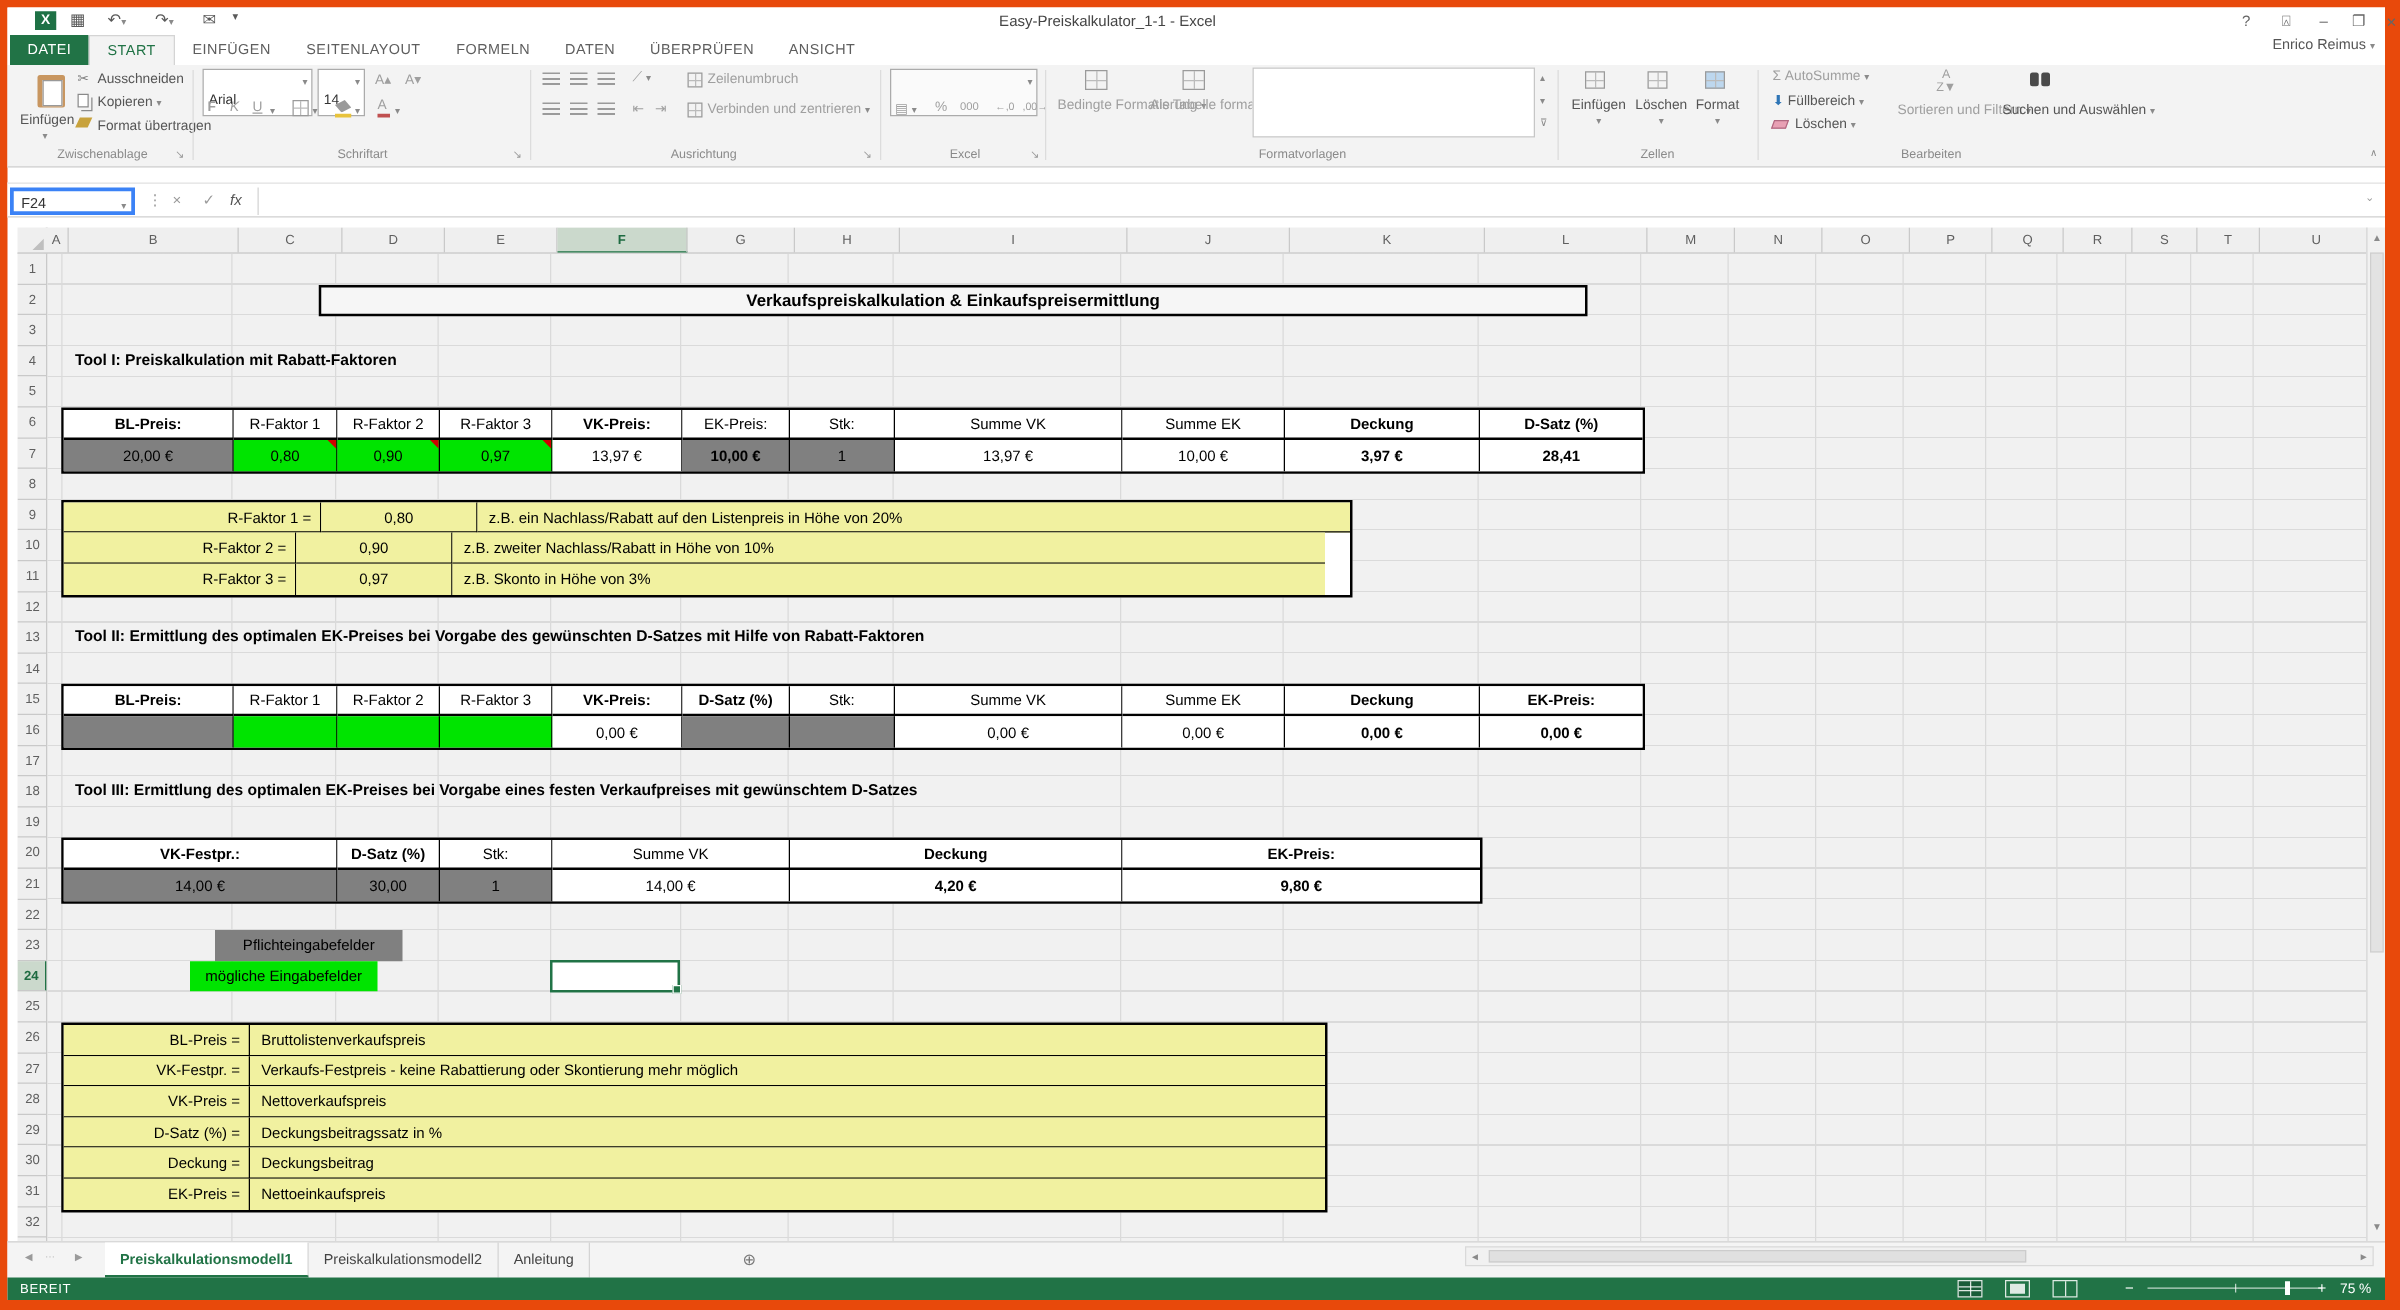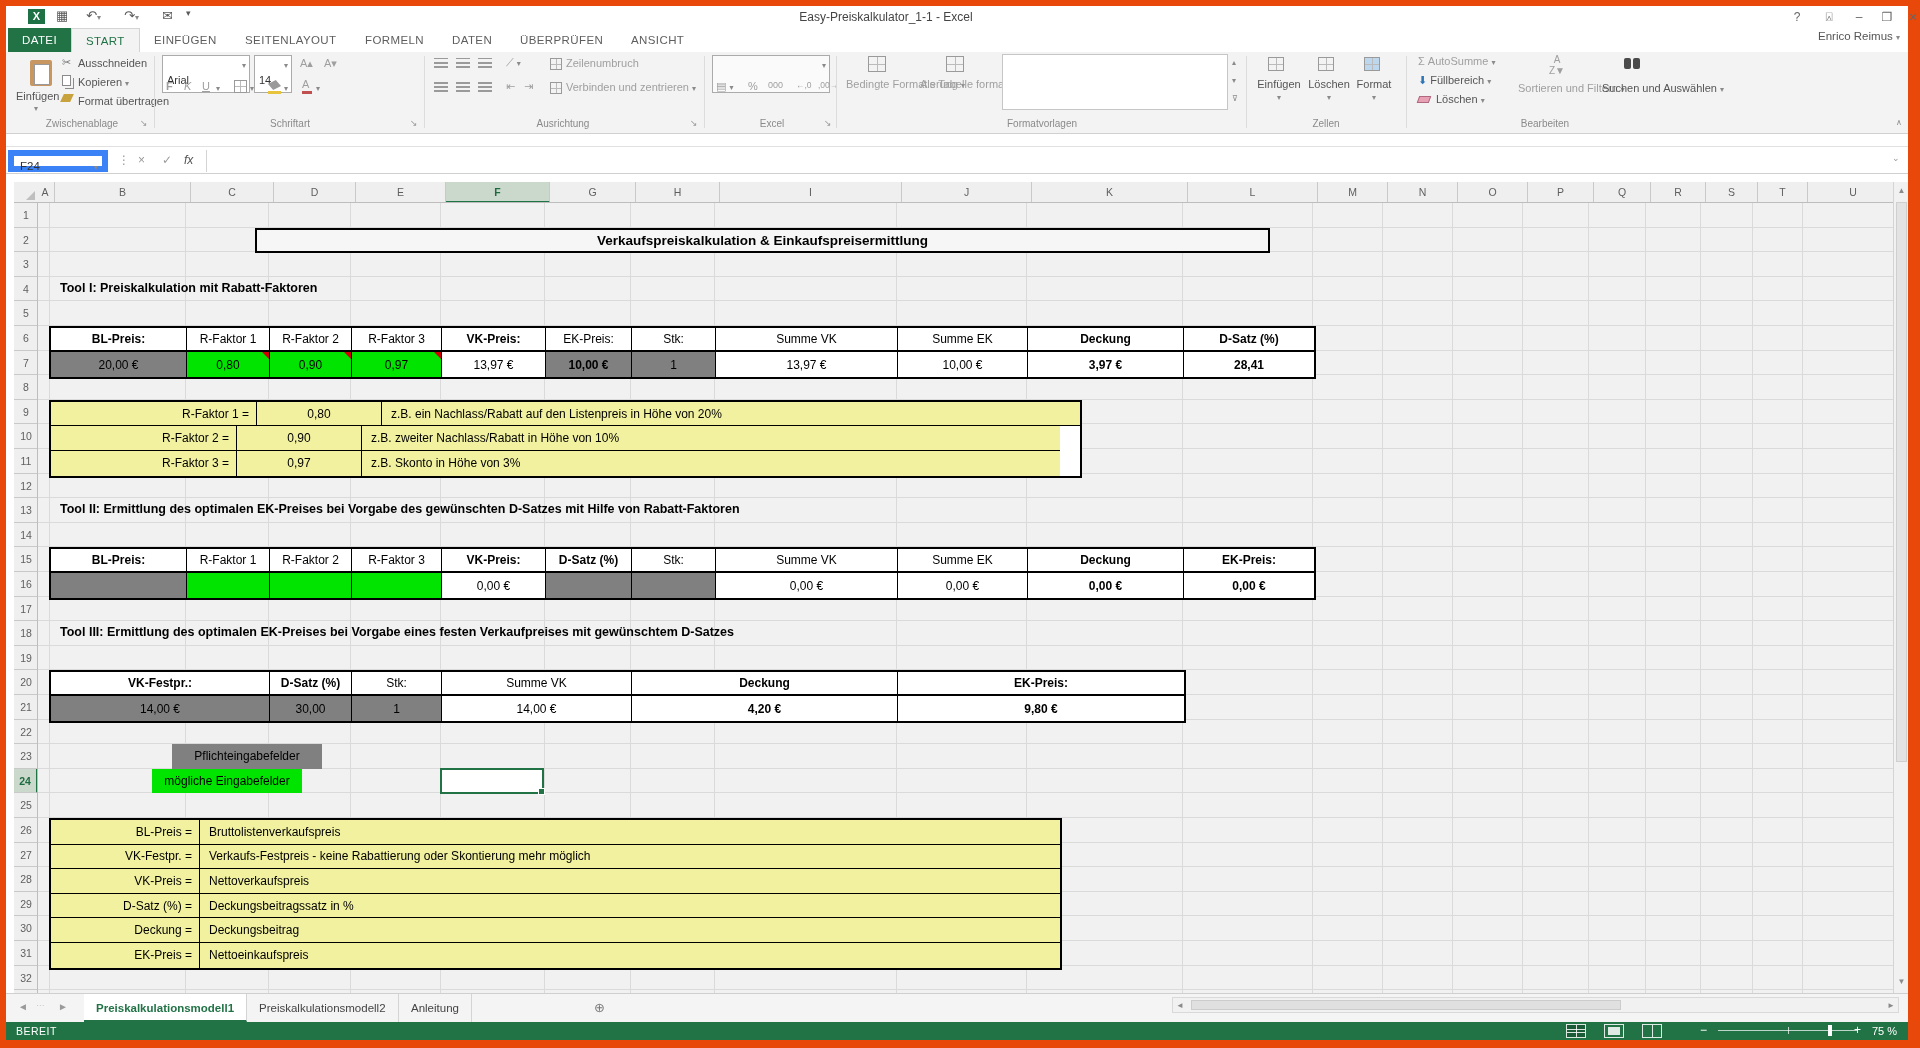--- a/index.html
+++ b/index.html
@@ -42,21 +42,21 @@
   .combo .dd { position:absolute; right:3px; top:5px; }
   .gallery { position:absolute; background:#fff; border:1px solid #C6C6C6; }
   .eraser { position:absolute; width:12px; height:7px; background:#E8A0B4; border:1px solid #b06880; transform:skewX(-20deg); }
   .binoc { position:absolute; width:16px; height:11px; }
   .binoc::before,.binoc::after { content:""; position:absolute; top:0; width:7px; height:11px; background:#4a4a4a; border-radius:2px; }
   .binoc::before{left:0;} .binoc::after{right:0;}
   .two-line { line-height:12.5px; text-align:center; }
 
   
   #fbar { left:6px; top:146px; width:1902px; height:28px; background:#FFF; border-top:1px solid #E1E1E1; border-bottom:1px solid #D0D0D0; }
-  #namebox { position:absolute; left:2px; top:3px; width:100px; height:22px; border:6px solid #3b82f6; font-size:11.5px; color:#333; padding:4px 6px; background:#fff; }
+  #namebox { position:absolute; left:2px; top:3px; width:100px; height:22px; border:3px solid #3b82f6; font-size:11.5px; color:#333; padding:4px 6px; background:#fff; }
   #namebox .dd { position:absolute; right:4px; top:7px; }
   .fbtn { position:absolute; top:6px; font-size:12px; color:#9a9a9a; }
   #fx-field { position:absolute; left:200px; top:3px; width:1680px; height:22px; border-left:1px solid #D4D4D4; background:#fff; }
 
   
   #corner { left:14px; top:182px; width:24px; height:21px; background:#EFEFEF; border-right:1px solid #BDBDBD; border-bottom:1px solid #BDBDBD; }
   #corner::after { content:""; position:absolute; right:2px; bottom:2px; border-left:9px solid transparent; border-bottom:9px solid #BFBFBF; }
   #colhdrs { left:36px; top:182px; width:1857px; height:21px; background:#EFEFEF; border-bottom:1px solid #BDBDBD; overflow:hidden; }
   .chd { position:absolute; top:0; height:21px; text-align:center; font-size:10.5px; color:#5f5f5f; line-height:21px; border-right:1px solid #C9C9C9; }
   .chd.sel { background:#CBD9CC; color:#1E6B41; border-bottom:2px solid #217346; font-weight:bold; }

